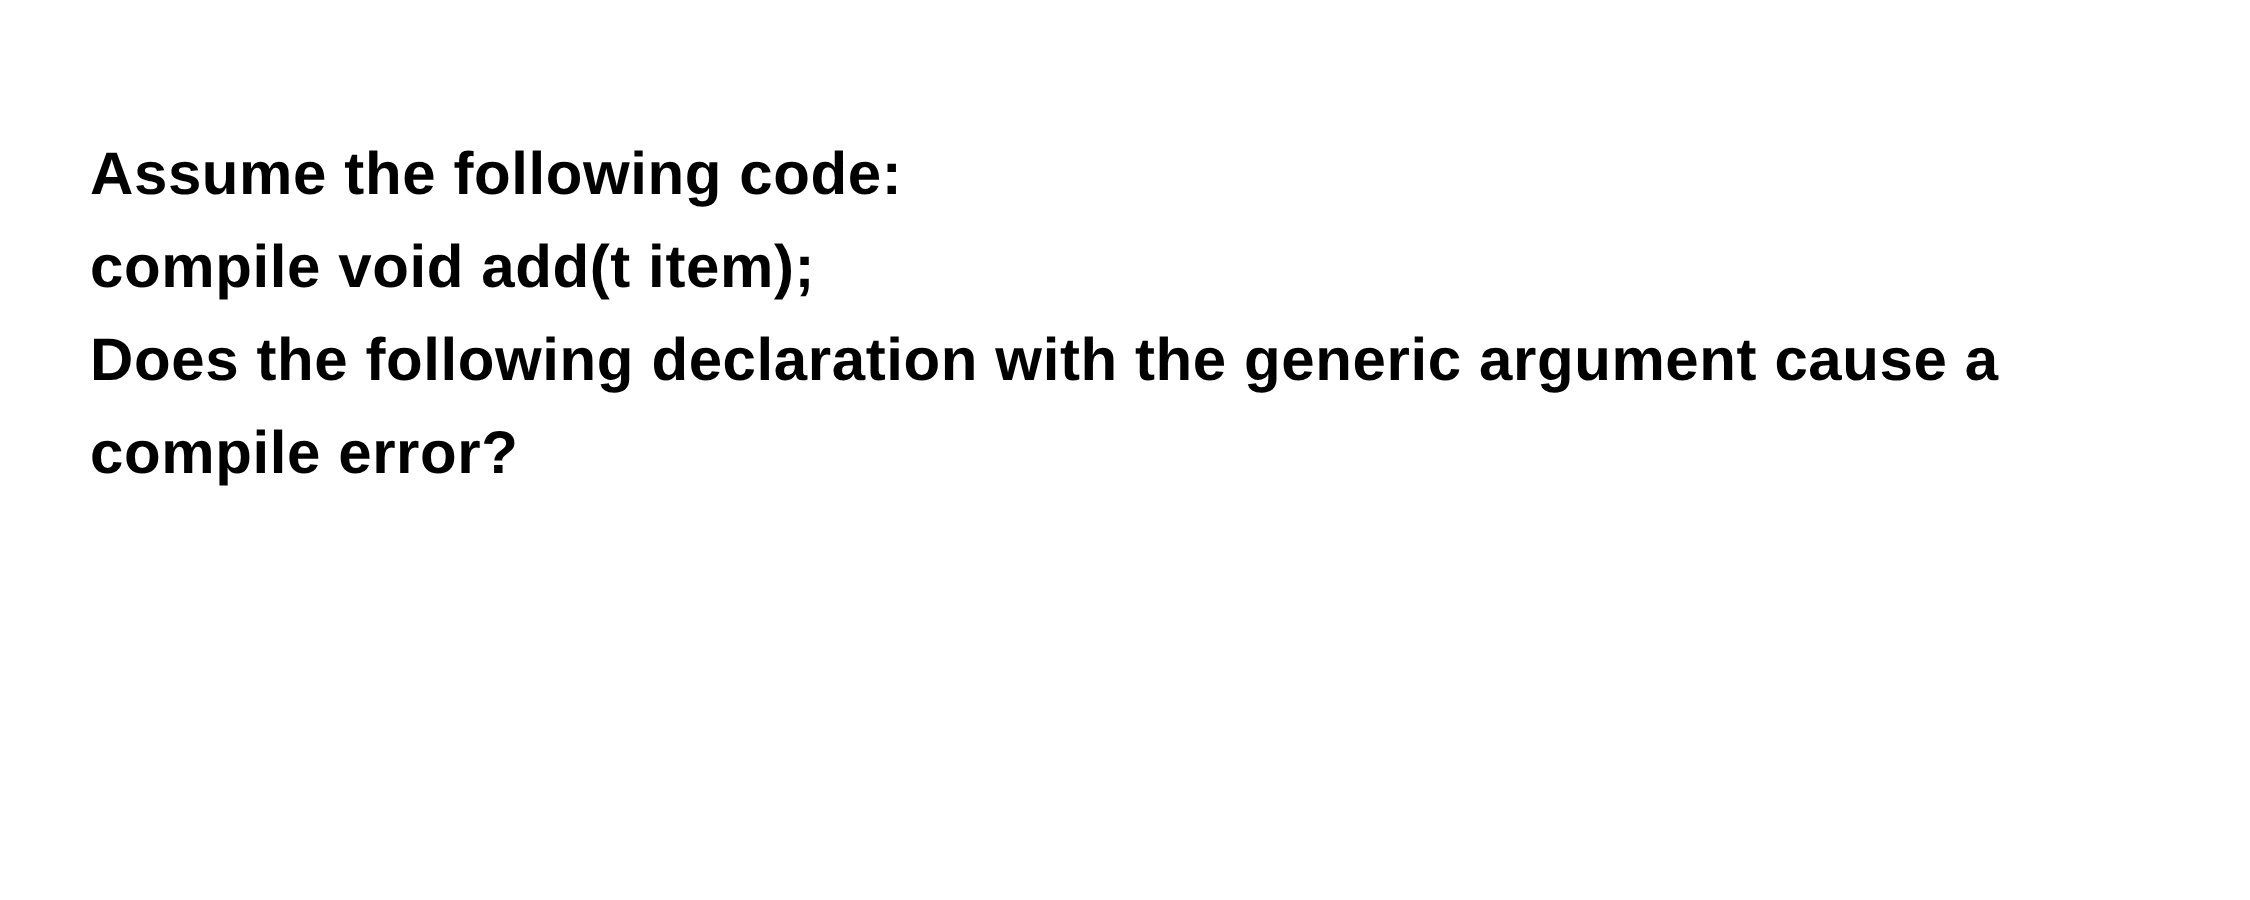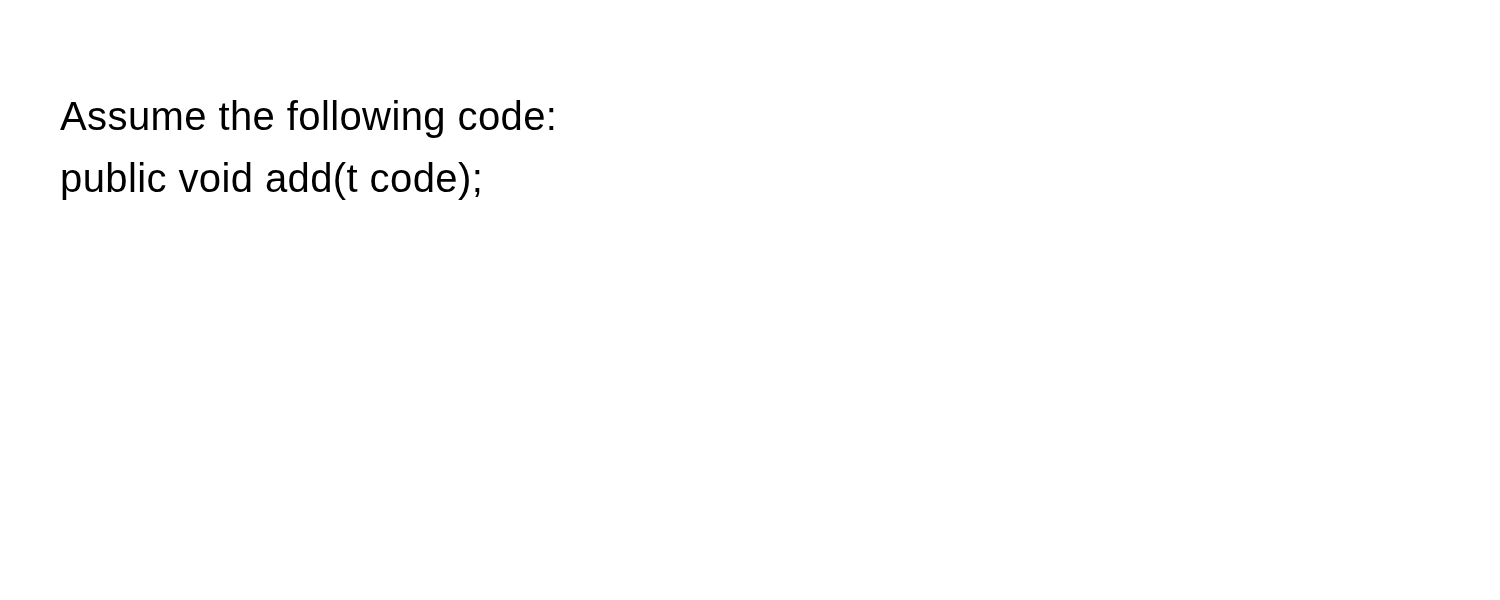--- a/index.html
+++ b/index.html
@@ -11,26 +11,27 @@
       width: 1500px;
       height: 600px;
       background: #ffffff;
       font-family: -apple-system, BlinkMacSystemFont, "Segoe UI", Helvetica, Arial, sans-serif;
       padding: 85px 60px 60px 60px;
       color: #000000;
     }
     .text-block {
       font-size: 40px;
       line-height: 1.55;
-      font-weight: 400;
+      font-weight: 700;
       letter-spacing: 0.01em;
     }
     .line {
       display: block;
     }
   </style>
 </head>
 <body>
 
 <div class="text-block">
   <span class="line">Assume the following code:</span>
-  <span class="line">public void add(t code);</span>
+  <span class="line">compile void add(t item);</span>
+  <span class="line">Does the following declaration with the generic argument cause a compile error?</span>
 </div>
 
 </body></html>

